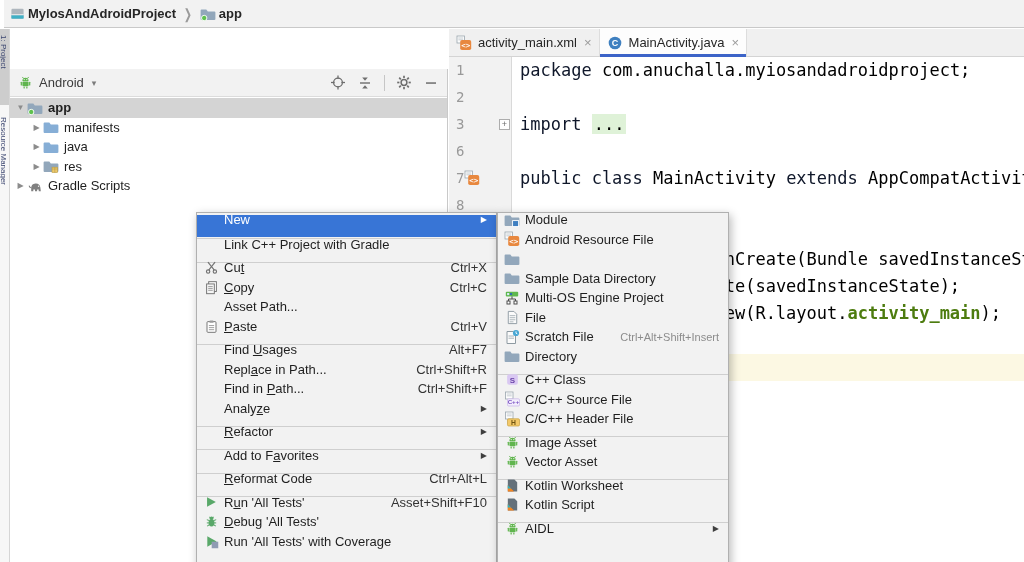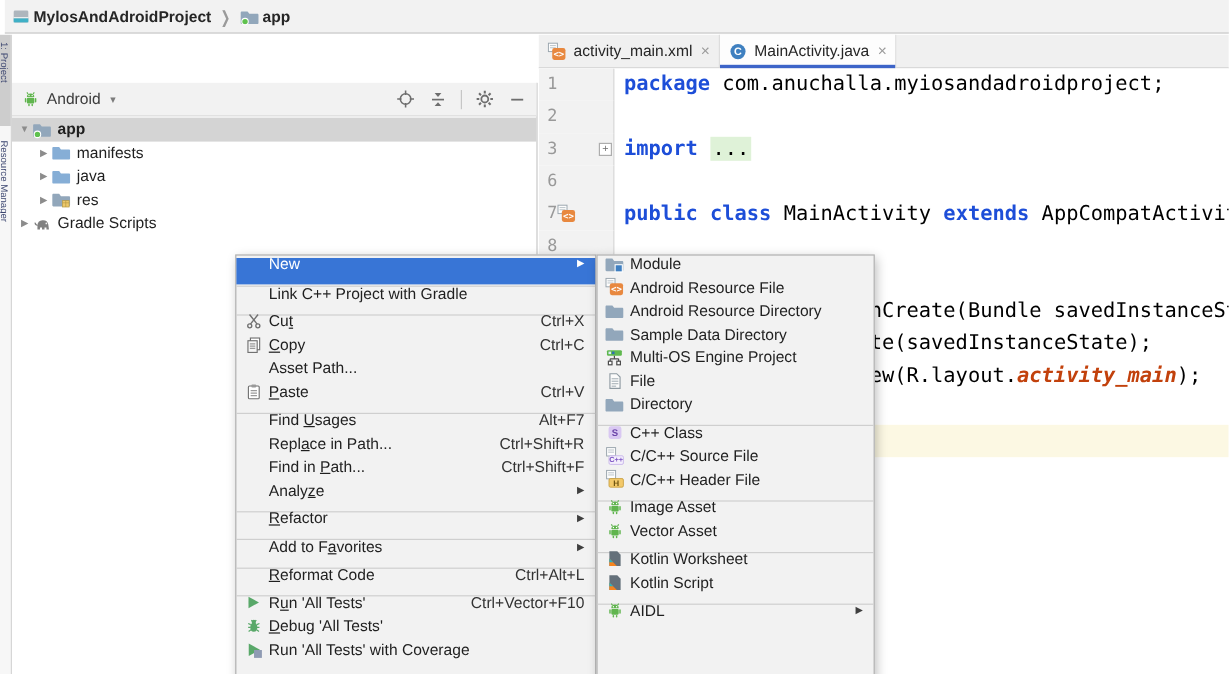--- a/index.html
+++ b/index.html
@@ -69,23 +69,23 @@
   }
   .gutter-icon { position:absolute; left:15px; top:5px; }
   .fold-box {
     position:absolute; right:1px; top:8px; width:11px; height:11px;
     border:1px solid #adadad; background:#fff; color:#6e6e6e;
     font-size:9px; line-height:9px; text-align:center; font-family:"Liberation Sans",sans-serif;
   }
   .code-cell { flex:1; font-family:"DejaVu Sans Mono",monospace; font-size:17px; line-height:27px;
                white-space:pre; padding-left:8px; color:#000; overflow:hidden; }
   .code-line.caret .code-cell { background:#fcf8e3; }
-  .kw { color:#1d4ed8; font-weight:bold; }
+  .kw { color:#0f172a; font-weight:normal; }
   .foldtext { background:#dff2d8; padding:0 2px; }
-  .field { color:#c2410c; font-style:italic; font-weight:bold; }
+  .field { color:#4d7c0f; font-weight:bold; }
 
   
   .popup { position:absolute; background:#f2f2f2; border:1px solid #b0b0b0;
            box-shadow:2px 3px 9px rgba(0,0,0,.28); z-index:10; }
   #context-menu { left:196px; top:212px; width:301px; height:372px; padding-top:2px; }
   #new-submenu  { left:497px; top:212px; width:232px; height:368px; padding-top:3px; }
   .menu-item { height:19.5px; display:flex; align-items:center; padding:0 9px 12px 5px; }
   #context-menu .menu-item:first-child { height:21.5px; }
   .mi-icon { width:18px; height:16px; flex:none; display:flex; align-items:center; justify-content:center; }
   .mi-label { margin-left:4px; white-space:nowrap; }
@@ -437,21 +437,21 @@
     </div>
     <div class="menu-sep"></div>
     <div class="menu-item">
       <span class="icon16 mi-icon">
         <svg width="14" height="14" viewBox="0 0 16 16">
           <path d="M3.5 2.5 13.5 8 3.5 13.5z" fill="#59a869"></path>
         </svg>
       </span>
       <span class="mi-label">R<span class="mn">u</span>n 'All Tests'</span>
       <span class="mi-space"></span>
-      <span class="mi-shortcut">Ctrl+Vector+F10</span>
+      <span class="mi-shortcut">Asset+Shift+F10</span>
     </div>
     <div class="menu-item">
       <span class="icon16 mi-icon">
         <svg width="15" height="15" viewBox="0 0 16 16">
           <g stroke="#59a869" stroke-width="1.1">
             <line x1="3" y1="6" x2="5.3" y2="7"></line>
             <line x1="3" y1="9.5" x2="5.3" y2="9.5"></line>
             <line x1="3.4" y1="13" x2="5.5" y2="11.6"></line>
             <line x1="13" y1="6" x2="10.7" y2="7"></line>
             <line x1="13" y1="9.5" x2="10.7" y2="9.5"></line>
@@ -500,21 +500,20 @@
       </span>
       <span class="mi-label">Android Resource File</span>
       <span class="mi-space"></span>
     </div>
     <div class="menu-item">
       <span class="icon16 mi-icon">
         <svg width="16" height="16" viewBox="0 0 16 16">
           <path d="M1.5 3.5h4.8l1.5 2h6.7c.5 0 .9.4.9.9v6.7c0 .5-.4.9-.9.9H1.5c-.5 0-.9-.4-.9-.9V4.4c0-.5.4-.9.9-.9z" fill="#92a7bb"></path>
         </svg>
       </span>
-      <span class="mi-label">Android Resource Directory</span>
       <span class="mi-space"></span>
     </div>
     <div class="menu-item">
       <span class="icon16 mi-icon">
         <svg width="16" height="16" viewBox="0 0 16 16">
           <path d="M1.5 3.5h4.8l1.5 2h6.7c.5 0 .9.4.9.9v6.7c0 .5-.4.9-.9.9H1.5c-.5 0-.9-.4-.9-.9V4.4c0-.5.4-.9.9-.9z" fill="#92a7bb"></path>
         </svg>
       </span>
       <span class="mi-label">Sample Data Directory</span>
       <span class="mi-space"></span>
@@ -547,20 +546,34 @@
           <line x1="5" y1="10.4" x2="11" y2="10.4" stroke="#aab4ba"></line>
           <line x1="5" y1="12.6" x2="9" y2="12.6" stroke="#aab4ba"></line>
         </svg>
       </span>
       <span class="mi-label">File</span>
       <span class="mi-space"></span>
     </div>
     <div class="menu-item">
       <span class="icon16 mi-icon">
         <svg width="16" height="16" viewBox="0 0 16 16">
+          <path d="M3 2.5h6l2.5 2.5v9.5H3z" fill="#fbfbfb" stroke="#8e9aa2"></path>
+          <line x1="4.5" y1="7" x2="10" y2="7" stroke="#aab4ba"></line>
+          <line x1="4.5" y1="9.2" x2="10" y2="9.2" stroke="#aab4ba"></line>
+          <circle cx="12" cy="4" r="3.1" fill="#48a7d4"></circle>
+          <path d="M12 2.4v1.8l1.3.7" stroke="#fff" fill="none" stroke-width=".9"></path>
+        </svg>
+      </span>
+      <span class="mi-label">Scratch File</span>
+      <span class="mi-space"></span>
+      <span class="mi-shortcut">Ctrl+Alt+Shift+Insert</span>
+    </div>
+    <div class="menu-item">
+      <span class="icon16 mi-icon">
+        <svg width="16" height="16" viewBox="0 0 16 16">
           <path d="M1.5 3.5h4.8l1.5 2h6.7c.5 0 .9.4.9.9v6.7c0 .5-.4.9-.9.9H1.5c-.5 0-.9-.4-.9-.9V4.4c0-.5.4-.9.9-.9z" fill="#92a7bb"></path>
         </svg>
       </span>
       <span class="mi-label">Directory</span>
       <span class="mi-space"></span>
     </div>
     <div class="menu-sep"></div>
     <div class="menu-item">
       <span class="icon16 mi-icon">
         <svg width="15" height="15" viewBox="0 0 16 16">

